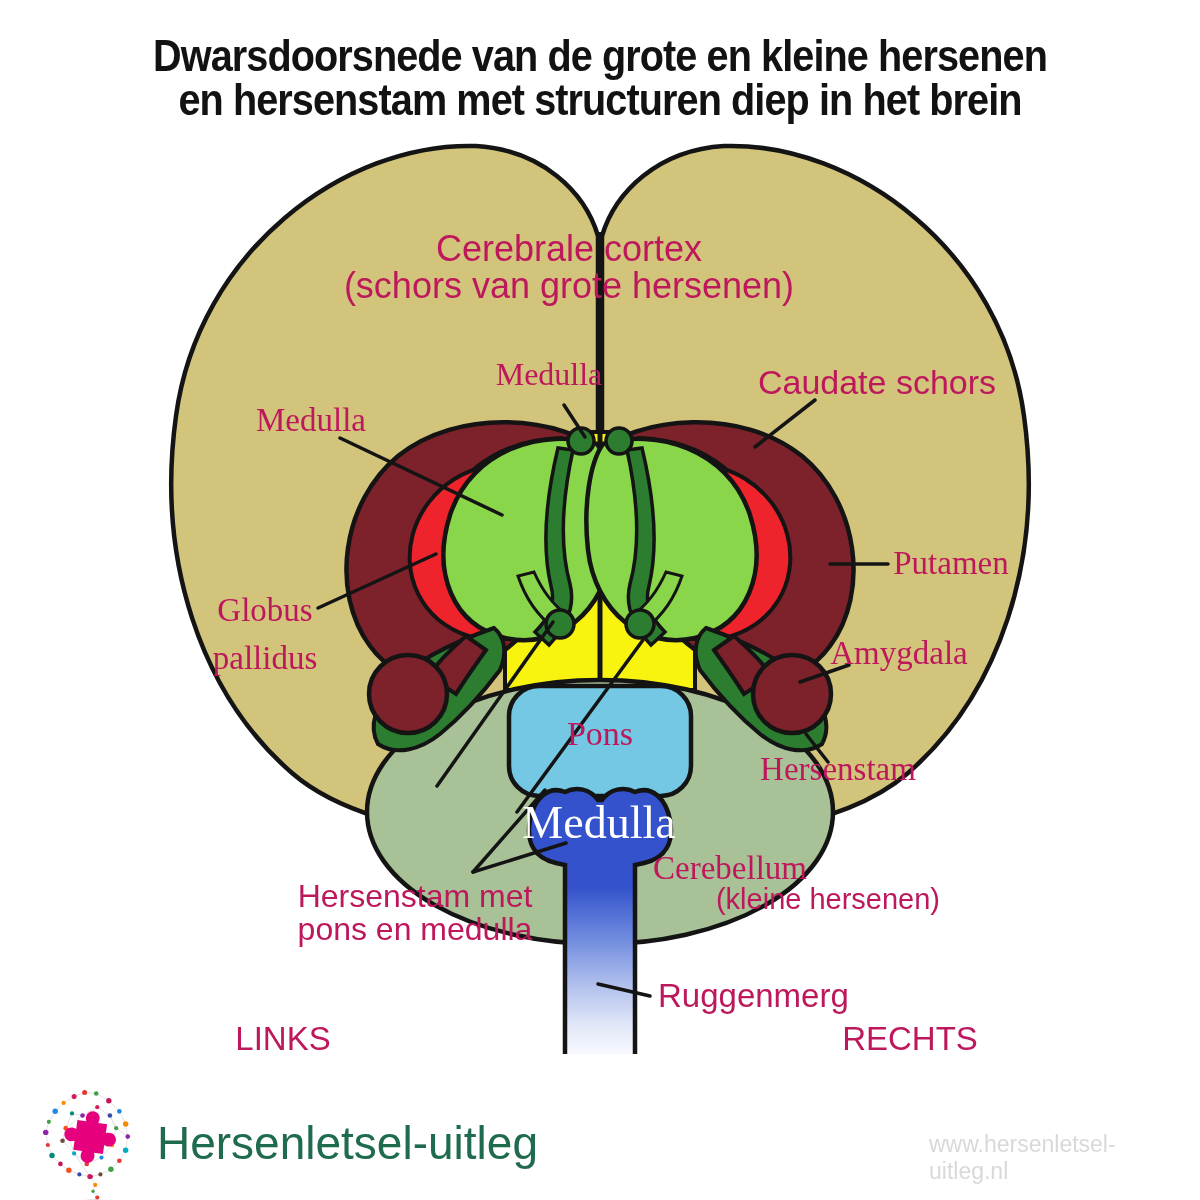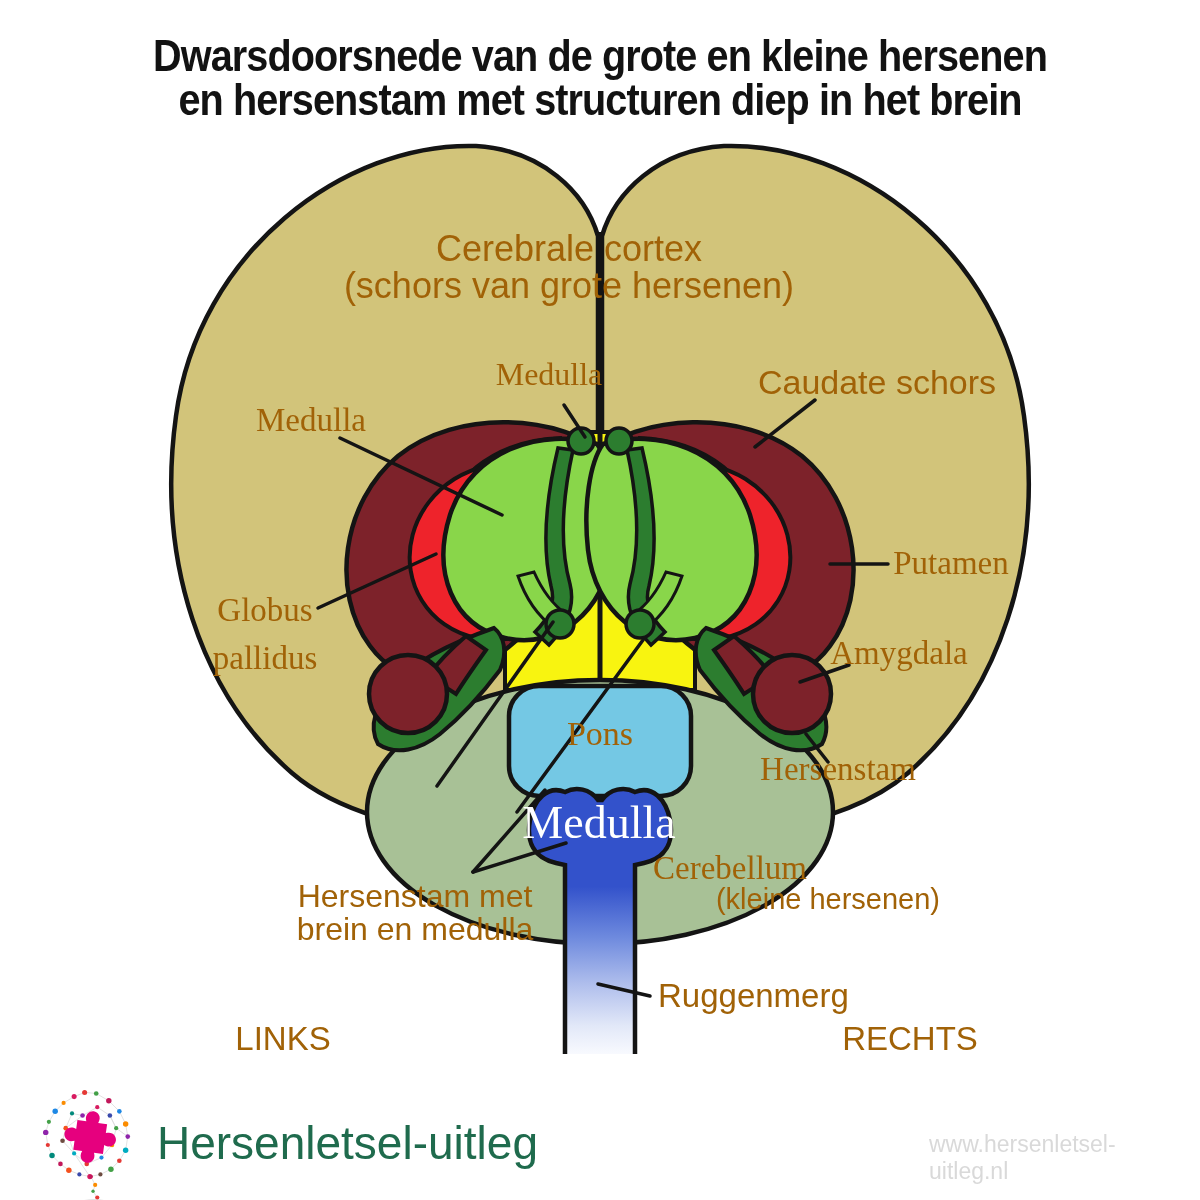--- a/index.html
+++ b/index.html
@@ -1,20 +1,20 @@
 <!DOCTYPE html>
 <html style="--c-cortex: #d2c47a; --c-nuclei-red: #7d222a; --c-globus-red: #ee232b; --c-thalamus-green: #89d64a; --c-deep-green: #2c7d2f; --c-hypothalamus-yellow: #f8f410; --c-pons-blue: #74c8e4; --c-medulla-blue: #3352cb; --c-cerebellum-green: #a8c196; --c-outline: #141414; --c-brand-green: #1f6b4d; --c-logo-pink: #e6007e; --c-url-gray: #d9d9d9;"><head>
 <meta charset="utf-8">
 <style>
   html,body{margin:0;padding:0;}
   body{width:1200px;height:1200px;position:relative;background:#ffffff;overflow:hidden;
        font-family:"Liberation Sans","DejaVu Sans",sans-serif;}
   #stage{position:absolute;inset:0;width:988px;height:1200px;}
   svg{position:absolute;left:0;top:0;}
-  .lbl{position:absolute;white-space:nowrap;color:#a16207;line-height:1.05;}
+  .lbl{position:absolute;white-space:nowrap;color:#be185d;line-height:1.05;}
   .serif{font-family:"Liberation Serif","DejaVu Serif",serif;}
   .sans{font-family:"Liberation Sans","DejaVu Sans",sans-serif;}
   .ctr{transform:translateX(-50%);text-align:center;}
   #title{position:absolute;top:34px;left:0;width:1200px;text-align:center;
          font-weight:bold;font-size:44px;line-height:44px;letter-spacing:-1px;color:#121212;
          transform:scaleX(0.9);transform-origin:50% 0;}
   #medulla-label{color:#ffffff;}
   #brand{position:absolute;left:157px;top:1116px;font-size:46px;font-weight:normal;
          color:var(--c-brand-green,#1f6b4d);letter-spacing:0px;}
   #site-url{position:absolute;left:929px;top:1131px;font-size:23px;color:var(--c-url-gray,#d9d9d9);}
@@ -113,21 +113,21 @@
     <div>pallidus</div>
   </div>
   <div class="lbl serif ctr" style="left:899px;top:636px;font-size:33px;">Amygdala</div>
   <div class="lbl serif ctr" style="left:600px;top:716px;font-size:34px;">Pons</div>
   <div class="lbl serif ctr" style="left:838px;top:752px;font-size:33px;">Hersenstam</div>
   <div class="lbl serif ctr" id="medulla-label" style="left:599px;top:799px;font-size:46px;">Medulla</div>
   <div class="lbl serif ctr" style="left:730px;top:851px;font-size:33px;">Cerebellum</div>
   <div class="lbl sans ctr" style="left:790px;top:884px;font-size:29px;margin-left:38px;">(kleine hersenen)</div>
   <div class="lbl sans ctr" style="left:415px;top:880px;font-size:32px;line-height:33px;">
     <div>Hersenstam met</div>
-    <div>brein en medulla</div>
+    <div>pons en medulla</div>
   </div>
   <div class="lbl sans" style="left:658px;top:979px;font-size:33px;">Ruggenmerg</div>
   <div class="lbl sans ctr" style="left:283px;top:1022px;font-size:33px;">LINKS</div>
   <div class="lbl sans ctr" style="left:910px;top:1022px;font-size:33px;">RECHTS</div>
 
   <svg width="120" height="122" viewBox="0 0 110 116" style="left:32px;top:1084px;">
     <g stroke="#d8d8d8" stroke-width="0.7" fill="none">
       <polyline points="38,12 28,18 20,26 14,36 11,46 13,58 17,68 25,76 33,82 43,86 53,88 63,86 73,81 81,73 87,63 89,50 87,38 81,26 71,16 59,9 48,8 38,12"></polyline>
       <polyline points="30,42 46,30 60,22 72,30 78,42 74,58 64,70 50,76 38,66 27,54 30,42"></polyline>
       <polyline points="46,30 36,28 30,42 38,66 53,88"></polyline>

